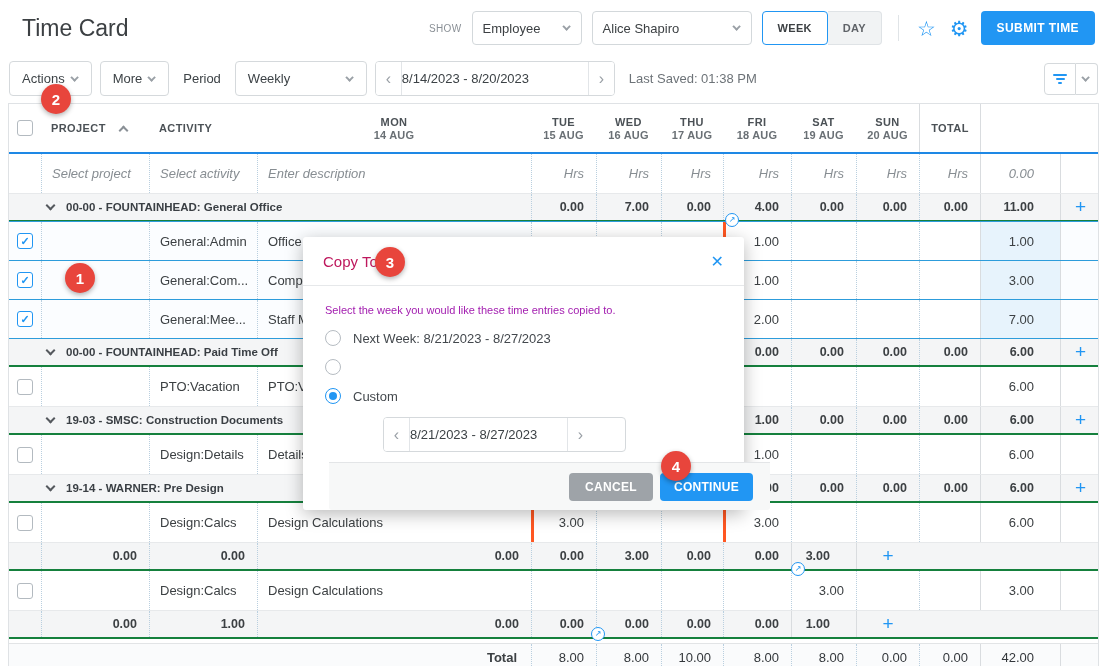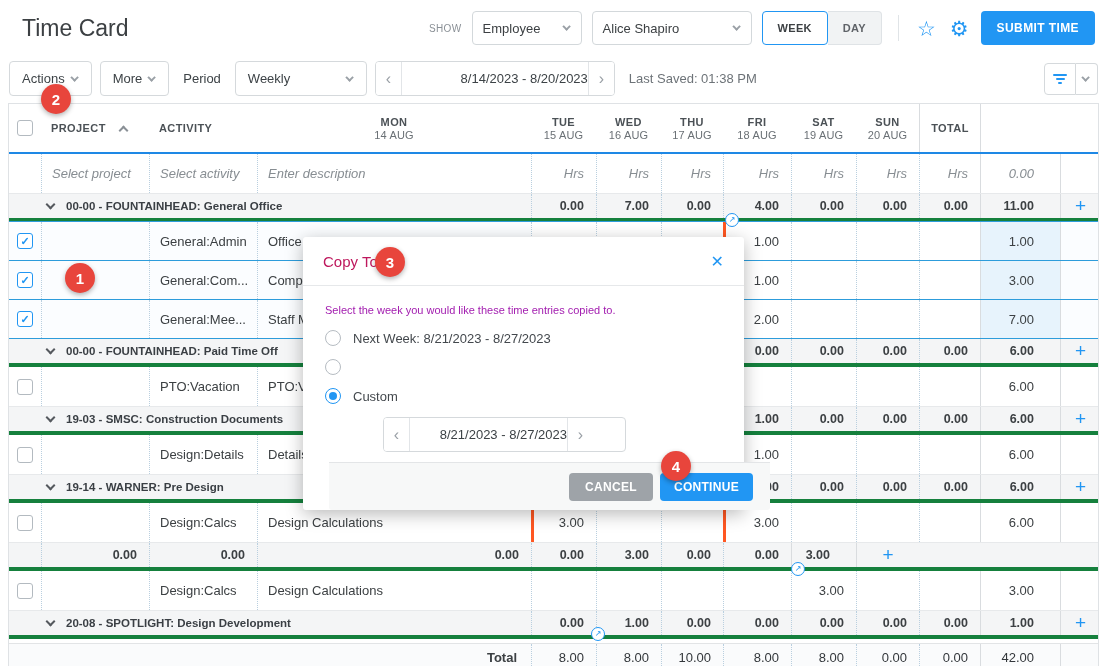--- a/index.html
+++ b/index.html
@@ -26,50 +26,50 @@
 
   
   .toolbar { position:absolute; left:0; top:60px; width:1107px; height:37px; display:flex; align-items:center; padding:0 9px; gap:8px; }
   .tb-btn { height:35px; border:1px solid #d5d9dc; border-radius:4px; background:#fff; display:flex; align-items:center; gap:8px; padding:0 12px; font-size:13px; color:#3c4246; cursor:pointer; }
   .tb-label { font-size:13px; color:#3c4246; margin:0 6px; }
   .tb-select { width:132px; }
   .datenav { display:flex; align-items:center; border:1px solid #d5d9dc; border-radius:4px; height:35px; overflow:hidden; background:#fff; }
   .datenav .nav-arrow { width:26px; height:100%; display:flex; align-items:center; justify-content:center; color:#9aa0a6; font-size:16px; cursor:pointer; border:none; background:#fff; }
   .datenav .nav-arrow.left { border-right:1px solid #e2e5e8; }
   .datenav .nav-arrow.right { border-left:1px solid #e2e5e8; }
-  .datenav .date-field { width:186px; text-align:right; font-size:13px; color:#3c4246; }
+  .datenav .date-field { width:186px; text-align:left; font-size:13px; color:#3c4246; }
   .last-saved { font-size:13px; color:#6d7378; margin-left:6px; }
   .filter-group { margin-left:auto; display:flex; }
   .filter-btn { width:32px; height:32px; border:1px solid #d5d9dc; border-radius:4px 0 0 4px; background:#fff; display:flex; flex-direction:column; align-items:center; justify-content:center; gap:2px; cursor:pointer; }
   .filter-btn i { display:block; height:2px; background:#2196f3; border-radius:1px; }
   .filter-btn i:nth-child(1){width:14px;} .filter-btn i:nth-child(2){width:9px;} .filter-btn i:nth-child(3){width:4px;}
   .filter-chev { width:22px; height:32px; border:1px solid #d5d9dc; border-left:none; border-radius:0 4px 4px 0; background:#fff; display:flex; align-items:center; justify-content:center; cursor:pointer; }
 
   
   #time-table { position:absolute; left:8px; top:103px; width:1091px; border:1px solid #dfe2e5; background:#fff; }
   .trow { display:grid; grid-template-columns:32px 108px 108px 274px 65px 65px 62px 68px 65px 63px 61px 80px 40px; align-items:center; }
   .thead-row { height:50px; border-bottom:2px solid #1e88e5; }
   .hcell { font-size:11px; font-weight:700; color:#4b5156; letter-spacing:.4px; padding-left:10px; display:flex; align-items:center; gap:14px; }
   .hcell.day { flex-direction:column; gap:1px; padding:0; justify-content:center; }
   .hcell.day .dname { font-size:11px; font-weight:700; color:#4b5156; }
-  .hcell.day .ddate { font-size:11px; font-weight:400; color:#6a7075; letter-spacing:.2px; }
+  .hcell.day .ddate { font-size:11px; font-weight:700; color:#6a7075; letter-spacing:.2px; }
   .hcell.total-h { justify-content:center; padding:0; }
   .sort-caret { width:7px; height:7px; border-left:2px solid #8a9096; border-bottom:2px solid #8a9096; transform:rotate(135deg); display:inline-block; margin-top:4px; }
   .ccell { display:flex; align-items:center; justify-content:center; height:100%; }
   .cb { width:16px; height:16px; border:1px solid #b3bac0; border-radius:3px; background:#fff; display:flex; align-items:center; justify-content:center; font-size:11px; color:#2196f3; font-weight:700; cursor:pointer; }
   .cb.checked { border-color:#2196f3; }
   .input-row { height:40px; border-bottom:1px solid #e7e9eb; }
   .input-row .cell { height:100%; display:flex; align-items:center; }
   .placeholder { font-style:italic; color:#878d92; font-size:13px; }
   .cell.pl { padding-left:10px; }
   .dotted { border-left:1px dotted #b9cfdf; }
   .solid-l { border-left:1px solid #d9dcdf; }
   .num { justify-content:flex-end; padding-right:12px; font-size:13px; color:#3c4043; }
   .num-total { justify-content:flex-end; padding-right:26px; font-size:13px; color:#3c4043; }
-  .group-row { height:28px; background:#f4f5f6; border-bottom:4px solid #15803d; }
+  .group-row { height:28px; background:#f4f5f6; border-bottom:2px solid #15803d; }
   .group-label { grid-column:2 / 5; display:flex; align-items:center; gap:12px; padding-left:6px; font-size:11.5px; font-weight:700; color:#3a3f44; height:100%; }
   .gchev { width:7px; height:7px; border-left:2px solid #55595e; border-bottom:2px solid #55595e; transform:rotate(-45deg); display:inline-block; margin-top:-3px; }
   .group-row .num, .group-row .num-total { font-weight:700; font-size:12.5px; }
   .plus-cell { display:flex; align-items:center; justify-content:center; color:#2196f3; font-size:19px; font-weight:400; height:100%; cursor:pointer; }
   .drow { height:40px; border-bottom:1px solid #e7e9eb; background:#fff; }
   .drow.sel { border-top:1px solid #2d9cdb; border-bottom:1px solid #2d9cdb; margin-top:-1px; background:#fbfdff; }
   .drow .cell { height:100%; display:flex; align-items:center; font-size:13px; color:#3c4043; position:relative; }
   .drow.sel .cell.daycell { background:#fff; }
   .drow.sel .cell.totcell { background:#e7f3fc; }
   .orange-marker { border-left:3px solid #ff5722 !important; }
@@ -429,24 +429,20 @@
       <div class="cell num dotted daycell"></div>
       <div class="cell num dotted daycell"></div>
       <div class="cell num dotted daycell">3.00<span class="copied-icon">↗</span></div>
       <div class="cell num dotted daycell"></div>
       <div class="cell num dotted daycell"></div>
       <div class="cell num-total totcell solid-l">3.00</div>
       <div class="solid-l" style="height: 100%;"></div>
     </div>
     <div class="trow group-row">
       <div class="ccell"></div>
-      <div class="group-label">
-        <span class="gchev"></span>
-        <span>20-08 - SPOTLIGHT: Design Development</span>
-      </div>
       <div class="cell num dotted" style="height: 100%; display: flex; align-items: center; justify-content: flex-end;">0.00</div>
       <div class="cell num dotted" style="height: 100%; display: flex; align-items: center; justify-content: flex-end;">1.00</div>
       <div class="cell num dotted" style="height: 100%; display: flex; align-items: center; justify-content: flex-end;">0.00</div>
       <div class="cell num dotted" style="height: 100%; display: flex; align-items: center; justify-content: flex-end;">0.00</div>
       <div class="cell num dotted" style="height: 100%; display: flex; align-items: center; justify-content: flex-end;">0.00</div>
       <div class="cell num dotted" style="height: 100%; display: flex; align-items: center; justify-content: flex-end;">0.00</div>
       <div class="cell num dotted" style="height: 100%; display: flex; align-items: center; justify-content: flex-end;">0.00</div>
       <div class="cell num-total solid-l" style="height: 100%; display: flex; align-items: center; justify-content: flex-end;">1.00</div>
       <div class="plus-cell solid-l">+</div>
     </div>

